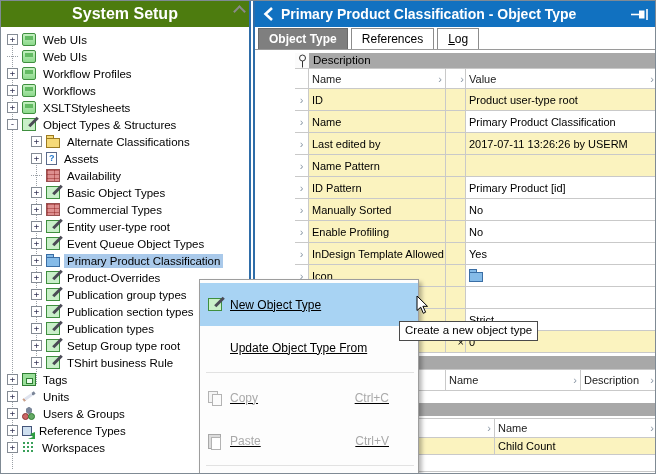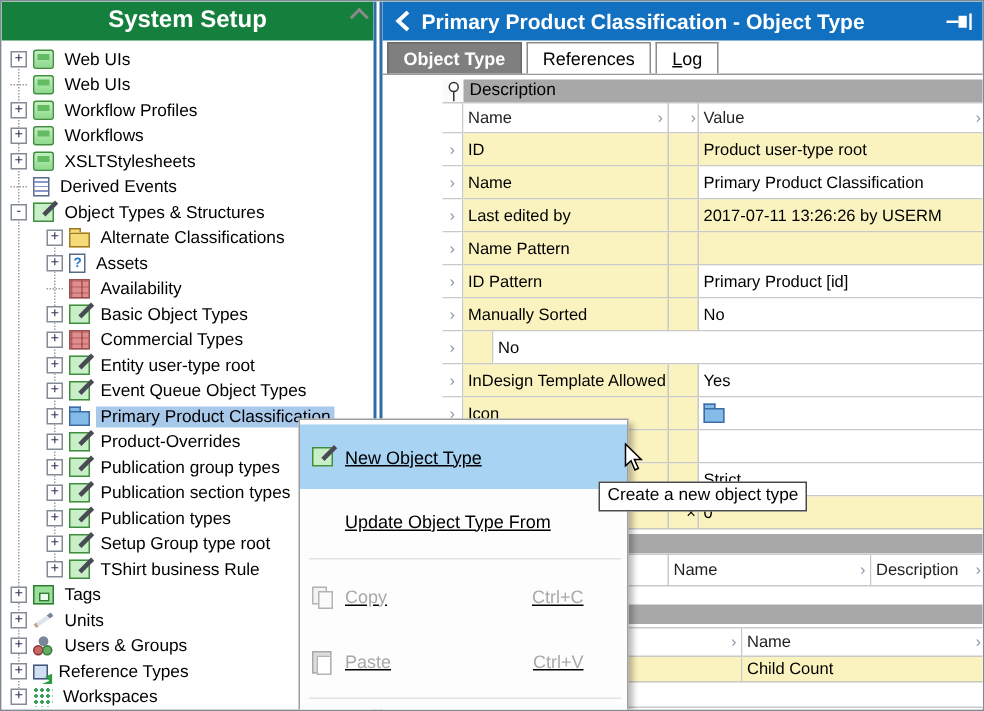--- a/index.html
+++ b/index.html
@@ -1,21 +1,21 @@
 <!DOCTYPE html>
 <html><head>
 <meta charset="utf-8">
 <style>
   html,body{margin:0;padding:0;background:#d8d8d8;}
   .window{position:relative;width:656px;height:474px;background:#fff;border:1px solid #7f8a94;
           box-sizing:border-box;overflow:hidden;font-family:"Liberation Sans",sans-serif;color:#000;}
 
   
   .left-panel{position:absolute;left:0;top:0;width:248px;height:100%;background:#fff;}
-  .lp-header{height:26px;background:#15803d;color:#fff;text-align:center;font-size:16px;
+  .lp-header{height:26px;background:#4d7c0f;color:#fff;text-align:center;font-size:16px;
              font-weight:bold;line-height:26px;}
   .tree{position:absolute;top:28px;left:0;width:234px;bottom:0;overflow:hidden;padding-top:2px;}
   .guide{position:absolute;width:0;border-left:1px dotted #9aa0a6;}
   .g-root{left:11px;top:12px;height:428px;}
   .g-child{left:35px;top:127px;height:228px;}
   .tree-row{height:17px;display:flex;align-items:center;font-size:11.5px;white-space:nowrap;position:relative;}
   .tree-row.lvl1{padding-left:6px;}
   .tree-row.lvl2{padding-left:30px;}
   .expander{width:9px;height:9px;border:1px solid #848b94;background:#fff;font-size:9px;line-height:8px;
             text-align:center;color:#335;flex:none;margin-right:4px;font-family:"DejaVu Sans Mono",monospace;}
@@ -153,25 +153,20 @@
           <span class="expander">+</span>
           <span class="ticon webui"></span>
           <span class="tlabel">Workflows</span>
         </div>
         <div class="tree-row lvl1">
           <span class="expander">+</span>
           <span class="ticon webui"></span>
           <span class="tlabel">XSLTStylesheets</span>
         </div>
         <div class="tree-row lvl1">
-          <span class="stub"></span>
-          <span class="ticon doc"></span>
-          <span class="tlabel">Derived Events</span>
-        </div>
-        <div class="tree-row lvl1">
           <span class="expander">-</span>
           <span class="ticon objtype"></span>
           <span class="tlabel">Object Types &amp; Structures</span>
         </div>
         <div class="tree-row lvl2">
           <span class="expander">+</span>
           <span class="ticon folder-yellow"></span>
           <span class="tlabel">Alternate Classifications</span>
         </div>
         <div class="tree-row lvl2">
@@ -353,20 +348,21 @@
             <div class="cell c-value">Primary Product [id]</div>
           </div>
           <div class="abs trow" style="top: 149px; height: 22px;">
             <div class="cell gut"></div>
             <div class="cell c-name yellow">Manually Sorted</div>
             <div class="cell c-narrow yellow"></div>
             <div class="cell c-value">No</div>
           </div>
           <div class="abs trow" style="top: 171px; height: 22px;">
             <div class="cell gut"></div>
+            <div class="cell c-name yellow">Enable Profiling</div>
             <div class="cell c-narrow yellow"></div>
             <div class="cell c-value">No</div>
           </div>
           <div class="abs trow" style="top: 193px; height: 22px;">
             <div class="cell gut"></div>
             <div class="cell c-name yellow">InDesign Template Allowed</div>
             <div class="cell c-narrow yellow"></div>
             <div class="cell c-value">Yes</div>
           </div>
           <div class="abs trow" style="top: 215px; height: 22px;">

